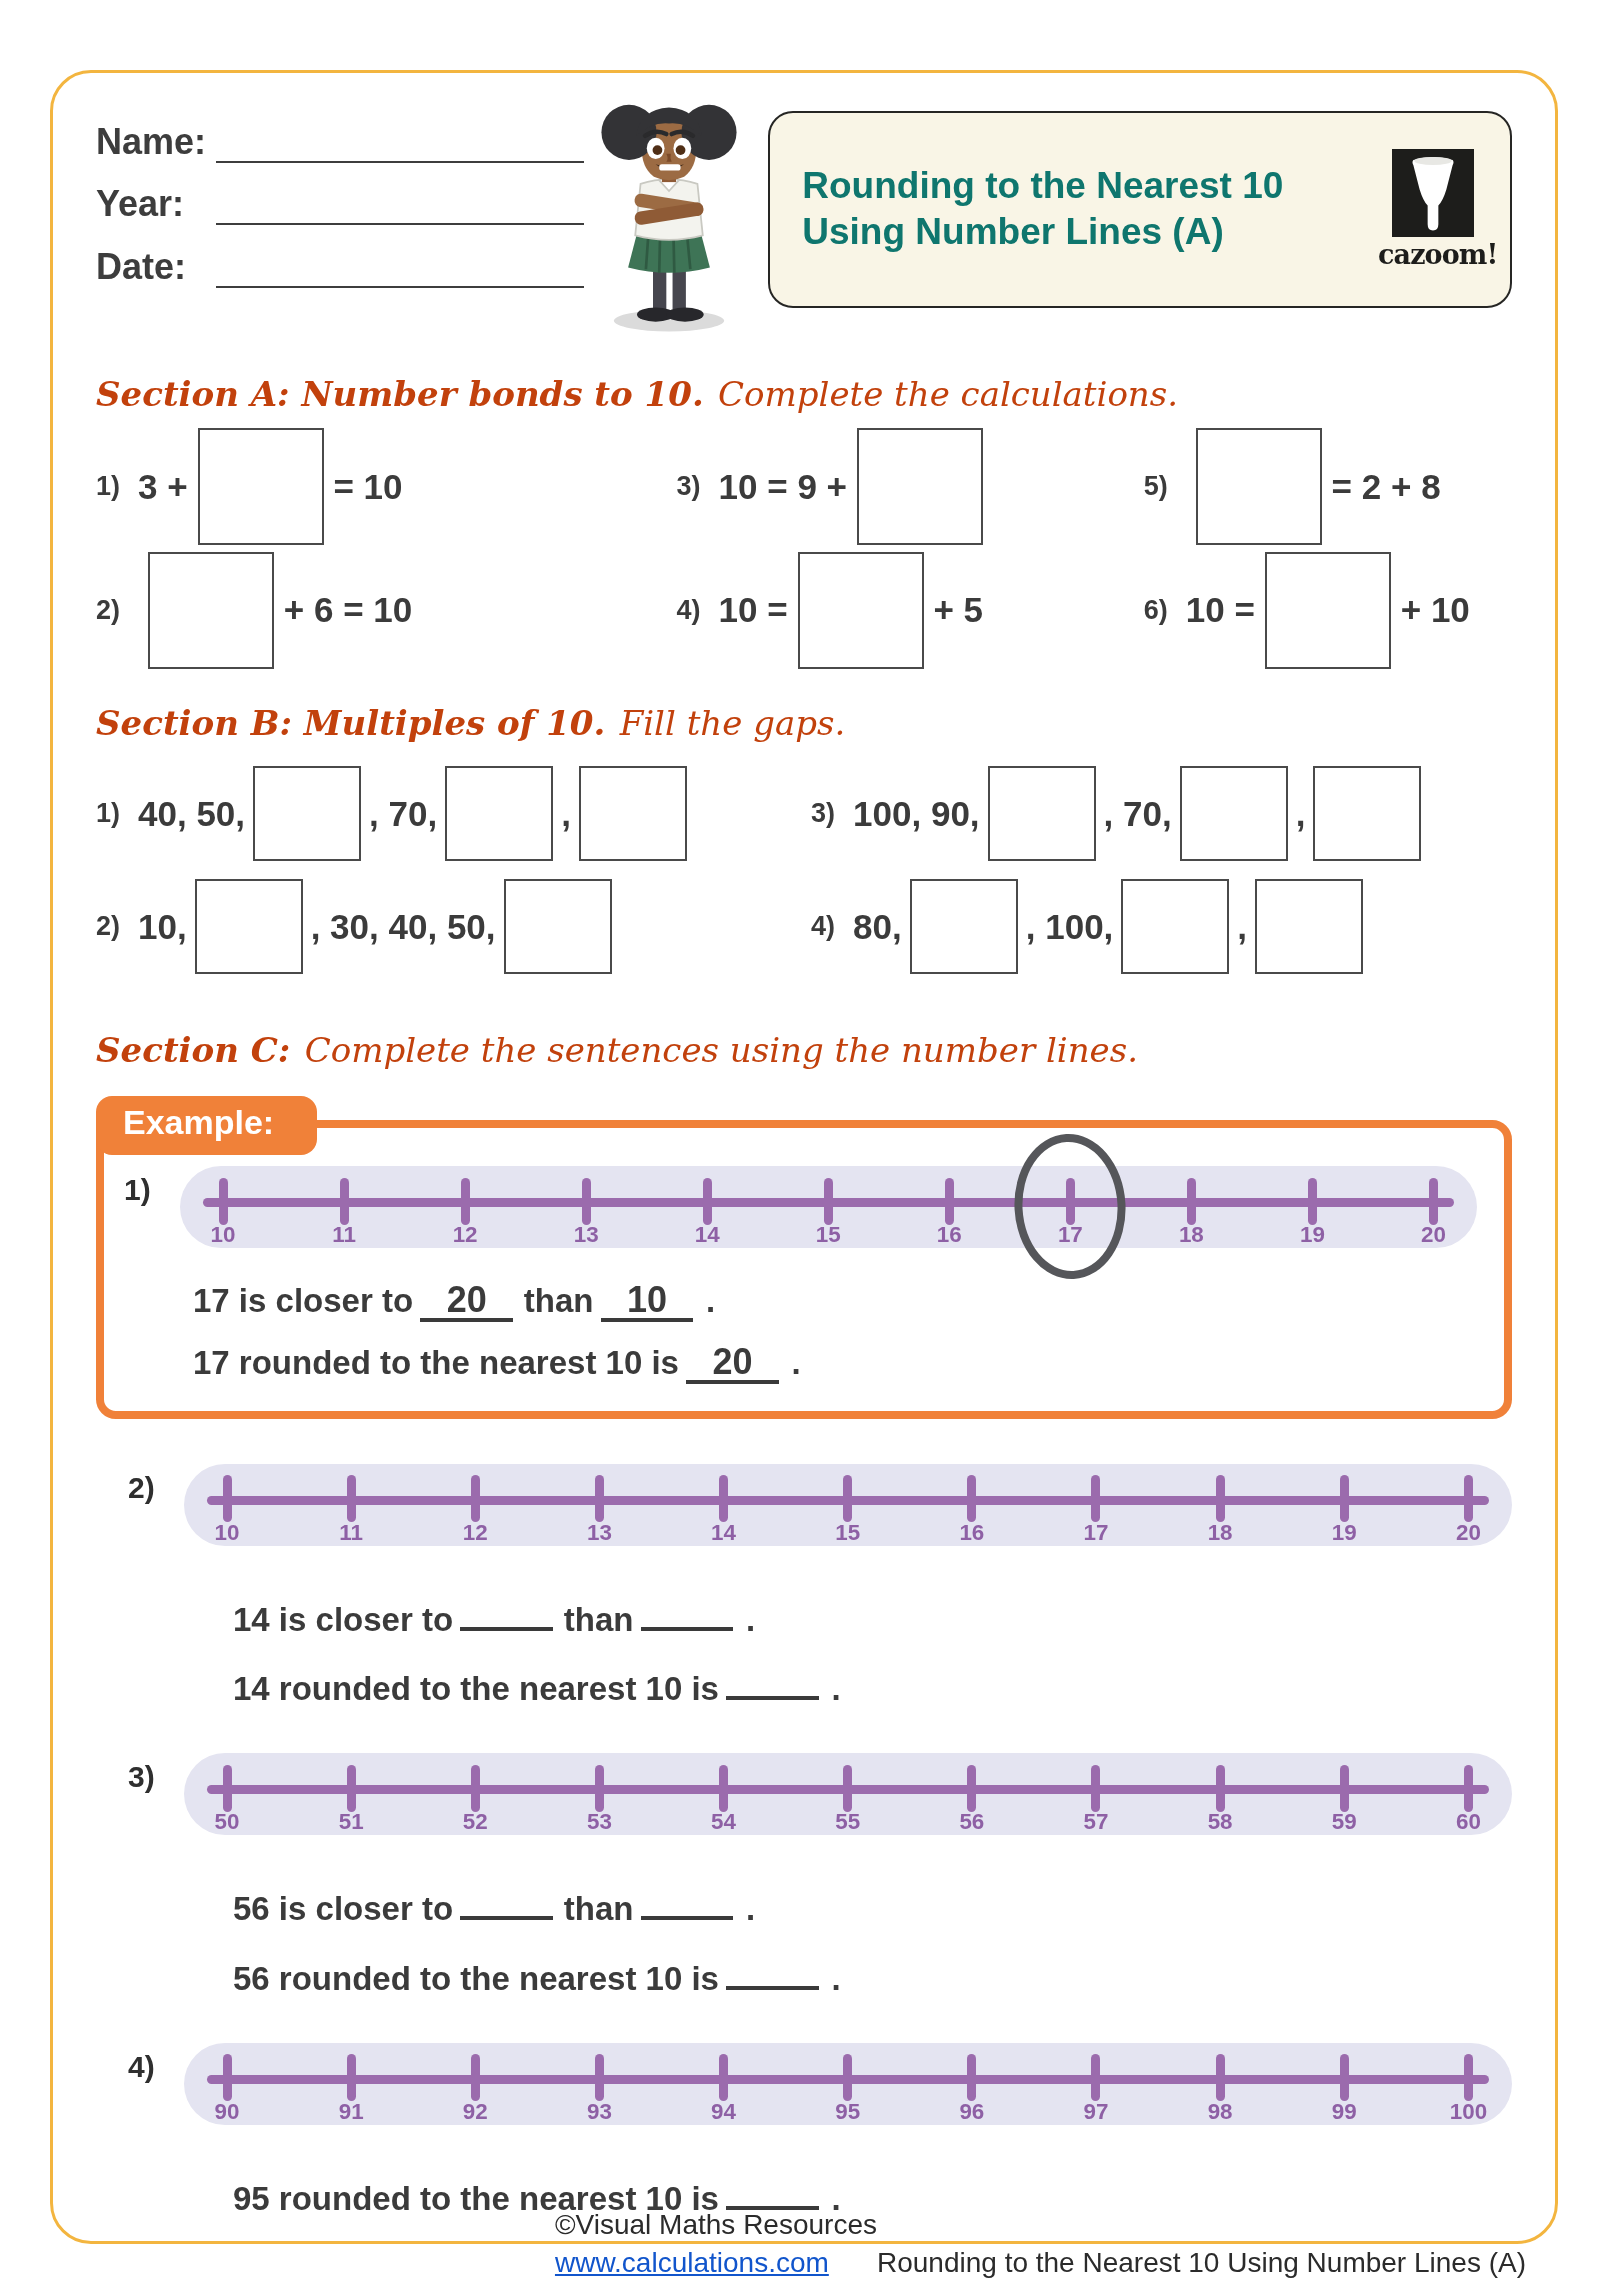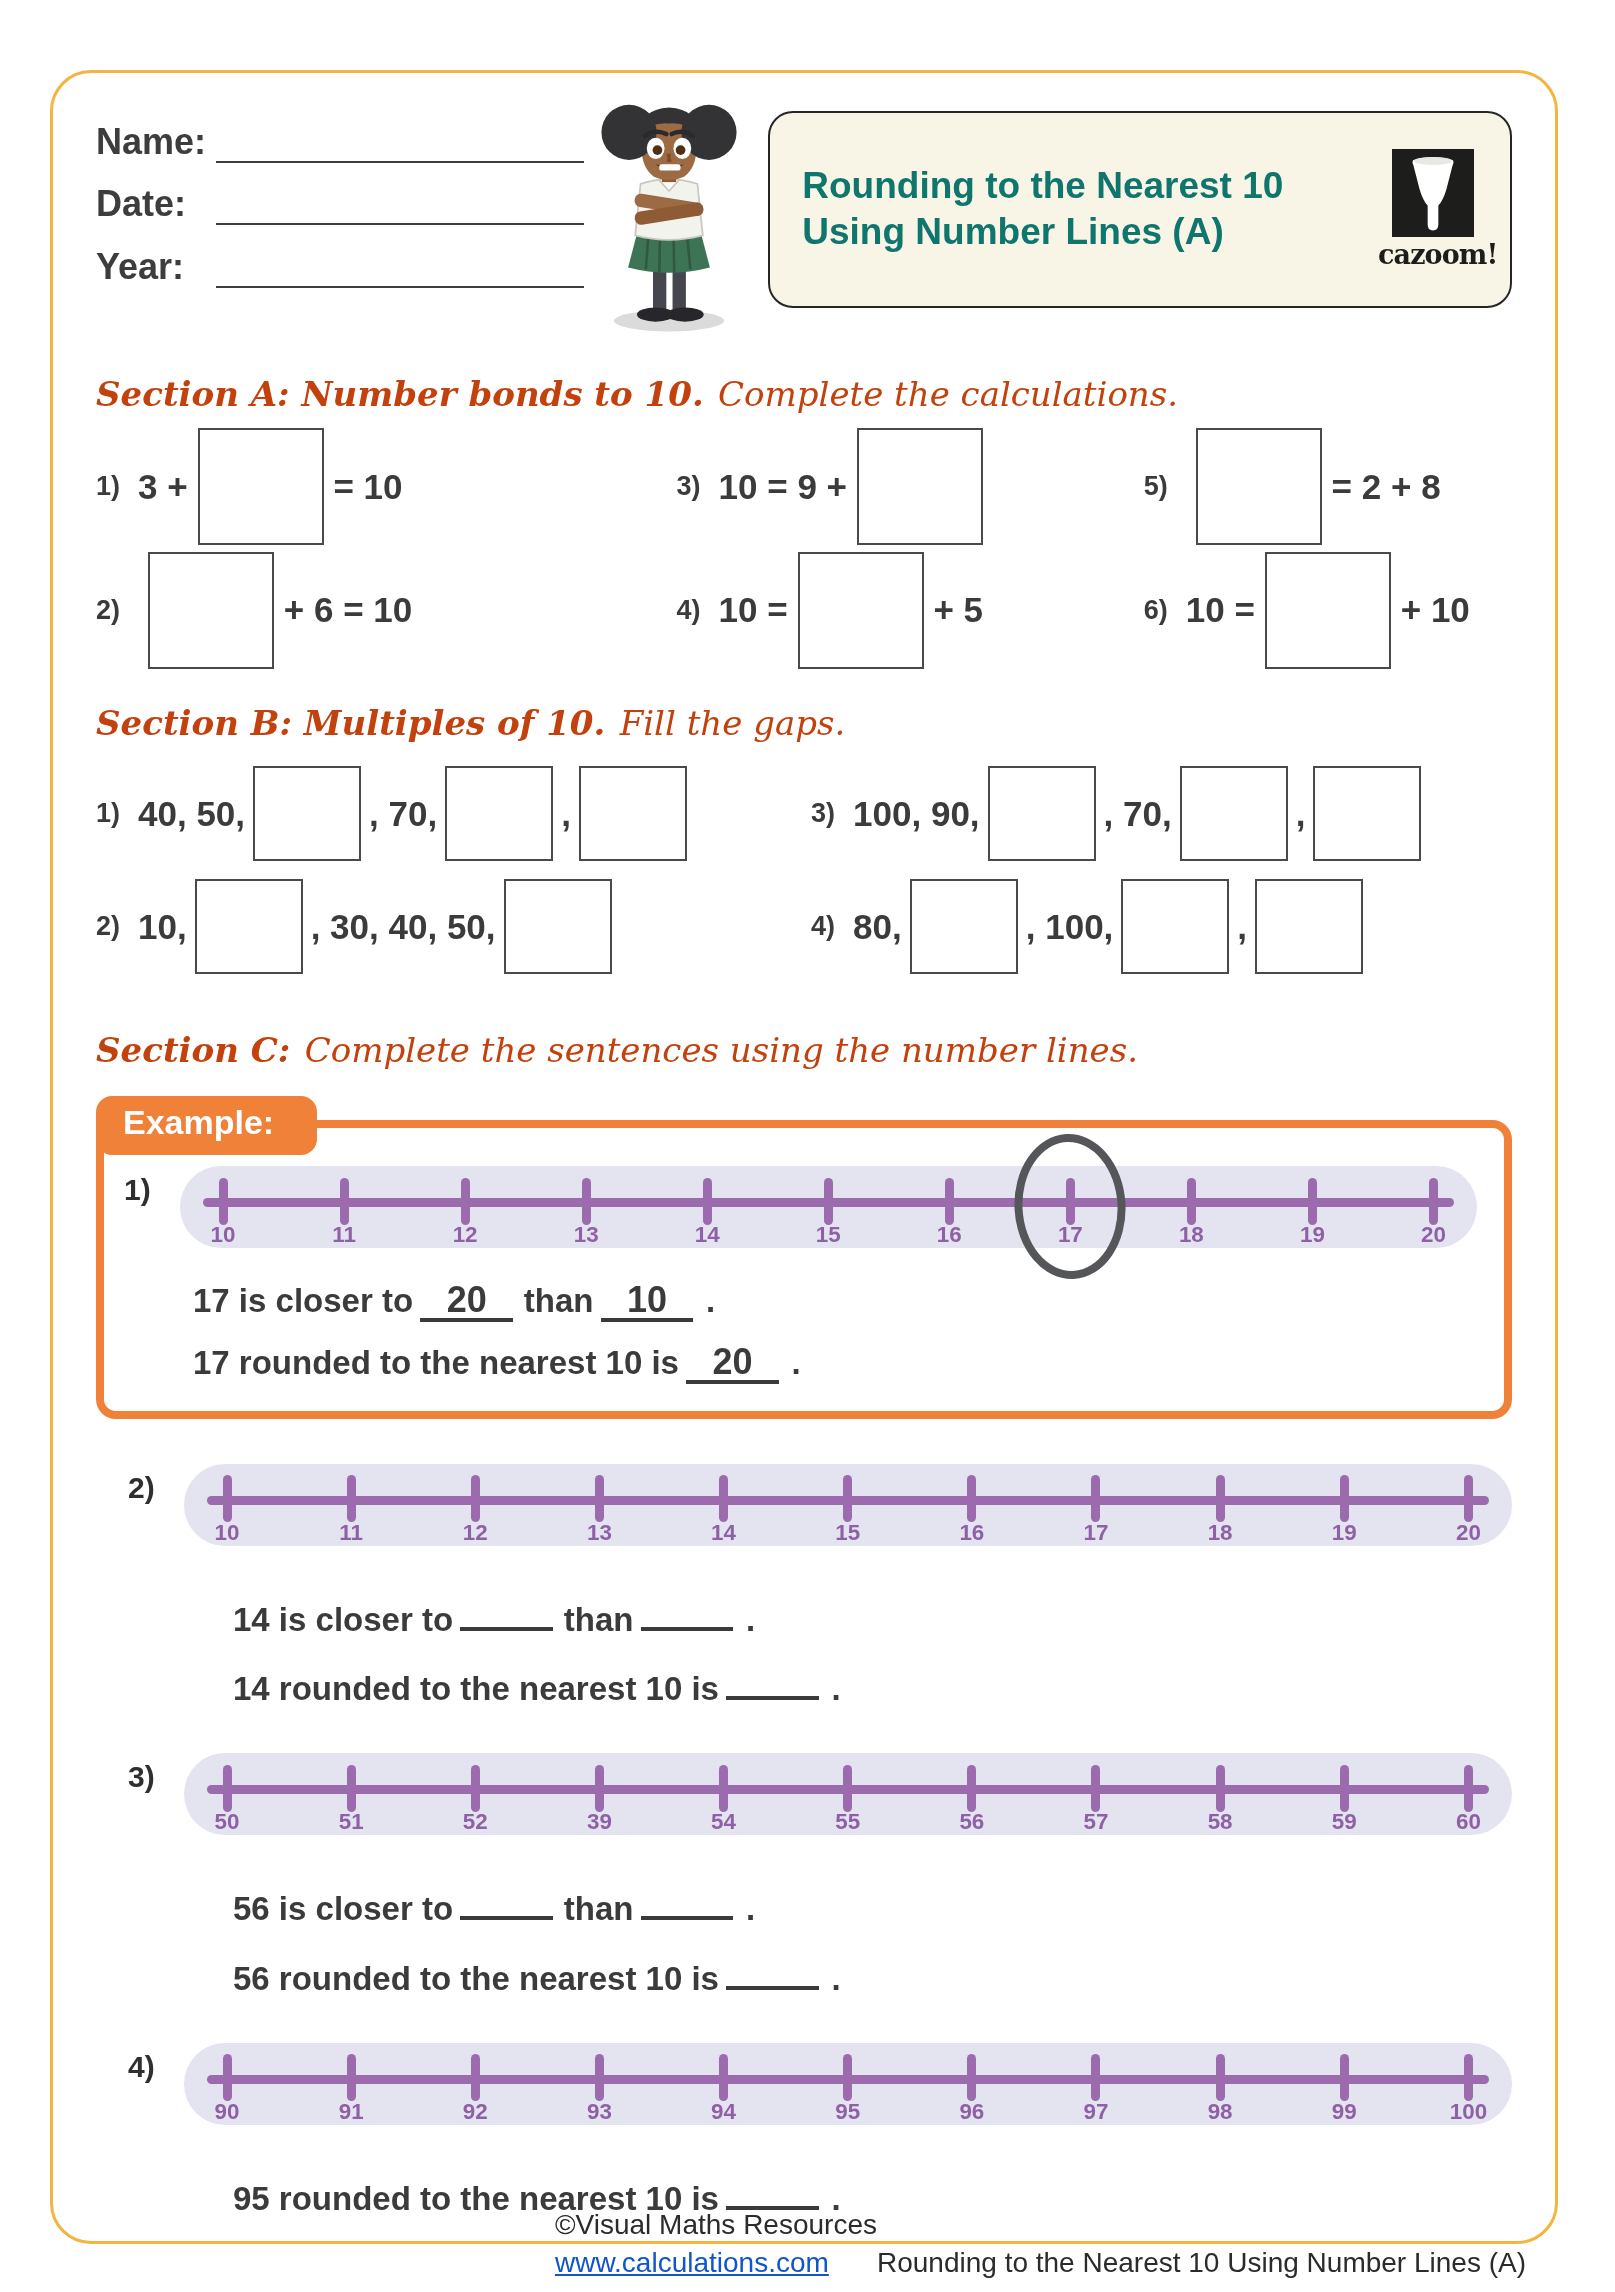--- a/index.html
+++ b/index.html
@@ -96,25 +96,25 @@
 
 <div class="frame">
 
   <div class="header">
     <div class="fields">
       <div class="field-row">
         <span class="field-label">Name:</span>
         <div class="field-line"></div>
       </div>
       <div class="field-row">
+        <span class="field-label">Year:</span>
+        <div class="field-line"></div>
+      </div>
+      <div class="field-row">
         <span class="field-label">Date:</span>
-        <div class="field-line"></div>
-      </div>
-      <div class="field-row">
-        <span class="field-label">Year:</span>
         <div class="field-line"></div>
       </div>
     </div>
 
     <svg class="girl" viewBox="0 0 190 270" xmlns="http://www.w3.org/2000/svg">
       <ellipse cx="95" cy="254" rx="62" ry="12" fill="#DBDBDB"></ellipse>
       <rect x="77" y="180" width="15" height="66" rx="6" fill="#46464E"></rect>
       <rect x="99" y="180" width="15" height="66" rx="6" fill="#46464E"></rect>
       <ellipse cx="80" cy="247" rx="21" ry="8" fill="#27272B"></ellipse>
       <ellipse cx="113" cy="247" rx="21" ry="8" fill="#27272B"></ellipse>
@@ -386,21 +386,21 @@
             <div class="nl-tick">
             <div class="nl-bar"></div>
             <div class="nl-num">51</div>
           </div>
             <div class="nl-tick">
             <div class="nl-bar"></div>
             <div class="nl-num">52</div>
           </div>
             <div class="nl-tick">
             <div class="nl-bar"></div>
-            <div class="nl-num">39</div>
+            <div class="nl-num">53</div>
           </div>
             <div class="nl-tick">
             <div class="nl-bar"></div>
             <div class="nl-num">54</div>
           </div>
             <div class="nl-tick">
             <div class="nl-bar"></div>
             <div class="nl-num">55</div>
           </div>
             <div class="nl-tick">

